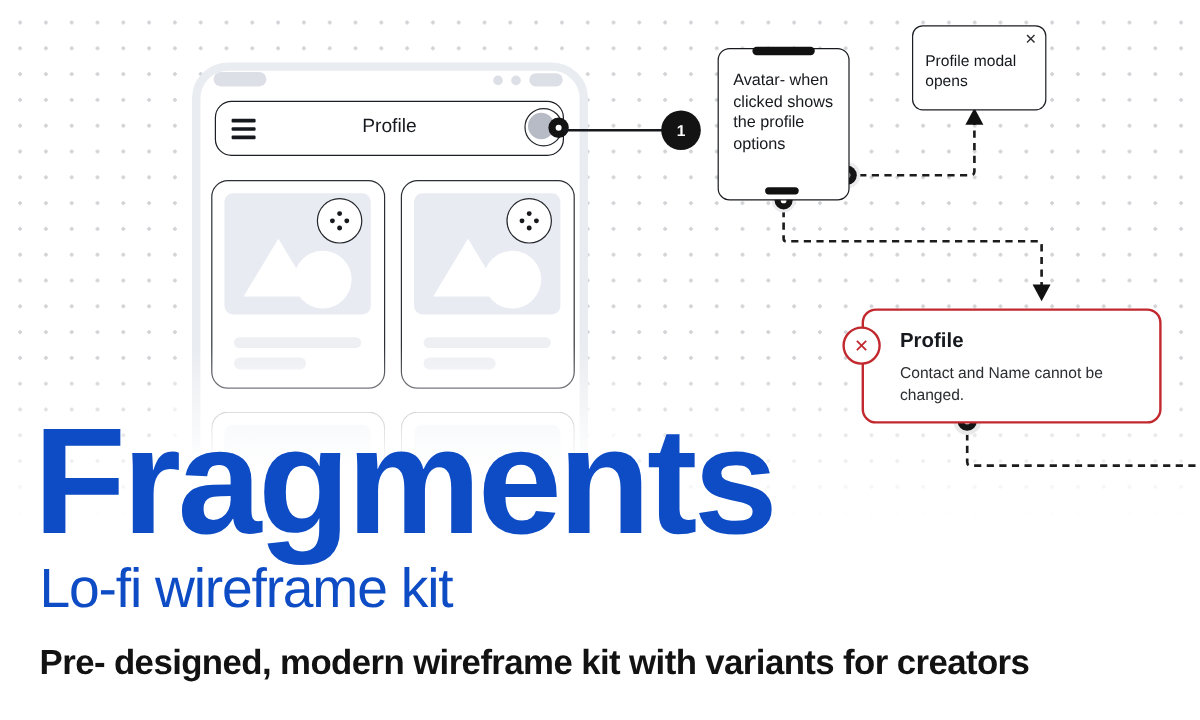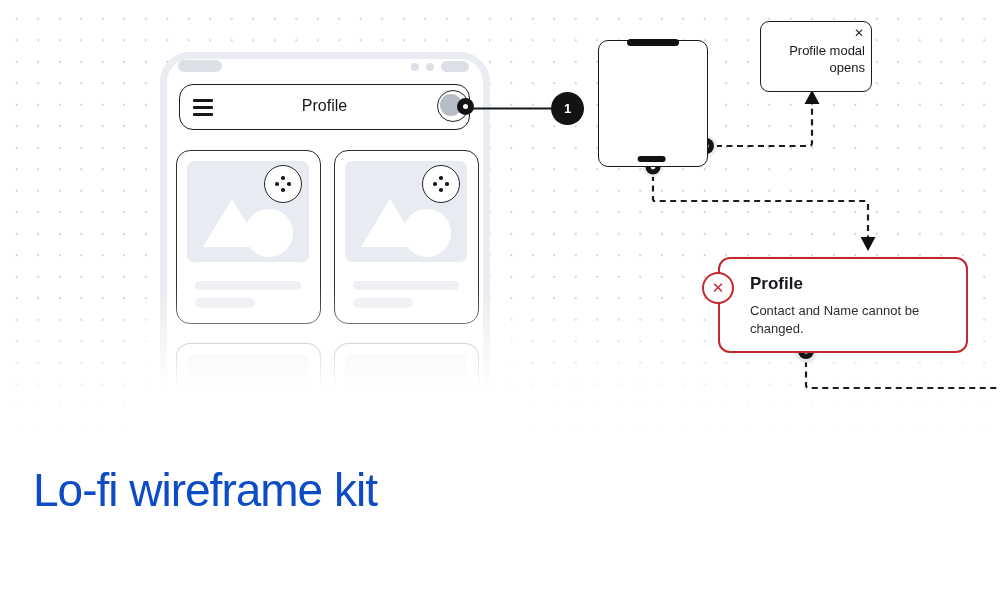--- a/index.html
+++ b/index.html
@@ -58,21 +58,21 @@
         z-index:4;color:#fff;font-size:13px;font-weight:600;display:flex;align-items:center;justify-content:center;cursor:pointer;}
   
   .note{position:absolute;left:598px;top:40px;width:110px;height:127px;box-sizing:border-box;z-index:4;
         border:1.6px solid #17191d;border-radius:10px;background:#fff;}
   .note-text{position:absolute;left:12px;top:17px;width:86px;font-size:13.5px;line-height:17.5px;color:#15181d;}
   .note-bar-top{position:absolute;left:50%;transform:translateX(-50%);top:-2px;width:52px;height:7px;background:#111;border-radius:3.5px;}
   .note-bar-bottom{position:absolute;left:50%;transform:translateX(-55%);bottom:4px;width:28px;height:6px;background:#111;border-radius:3px;}
   
   .modal-note{position:absolute;left:760px;top:21px;width:112px;height:71px;box-sizing:border-box;z-index:4;
         border:1.4px solid #1a1d22;border-radius:9px;background:#fff;}
-  .modal-text{position:absolute;left:10px;top:20px;width:94px;font-size:13px;line-height:17px;color:#15181d;text-align:right;}
+  .modal-text{position:absolute;left:10px;top:20px;width:94px;font-size:13px;line-height:17px;color:#15181d;}
   .modal-close{position:absolute;right:7px;top:4px;font-size:12px;color:#2b2d31;cursor:pointer;}
   
   .redcard{position:absolute;left:718px;top:257px;width:250px;height:96px;box-sizing:border-box;z-index:4;
         border:2px solid #c2292f;border-radius:12px;background:#fff;}
   .err-circle{position:absolute;left:-18px;top:13px;width:32px;height:32px;box-sizing:border-box;border:2px solid #c2292f;
         border-radius:50%;background:#fff;color:#c2292f;font-size:15px;font-weight:500;
         display:flex;align-items:center;justify-content:center;}
   .redcard-title{position:absolute;left:30px;top:15px;font-size:17px;font-weight:700;color:#15181d;}
   .redcard-body{position:absolute;left:30px;top:43px;width:188px;font-size:13px;line-height:17.5px;color:#2b2d31;}
   
@@ -176,29 +176,32 @@
       <circle cx="806" cy="351" r="11.5" fill="#e9e9ea"></circle>
         <circle cx="806" cy="351" r="8" fill="#141414"></circle>
         <circle cx="806" cy="351" r="2.6" fill="#fff"></circle>
     </g>
   </svg>
 
   <div class="marker1">1</div>
 
   <div class="note">
     <div class="note-bar-top"></div>
+    <div class="note-text">Avatar- when clicked shows the profile options</div>
     <div class="note-bar-bottom"></div>
   </div>
 
   <div class="modal-note">
     <div class="modal-close">✕</div>
     <div class="modal-text">Profile modal opens</div>
   </div>
 
   <div class="redcard">
     <div class="err-circle">✕</div>
     <div class="redcard-title">Profile</div>
     <div class="redcard-body">Contact and Name cannot be changed.</div>
   </div>
 
+  <div class="hero-title">Fragments</div>
   <div class="hero-sub">Lo-fi wireframe kit</div>
+  <div class="hero-tag">Pre- designed, modern wireframe kit with variants for creators</div>
 
 </div>
 
 </body></html>

